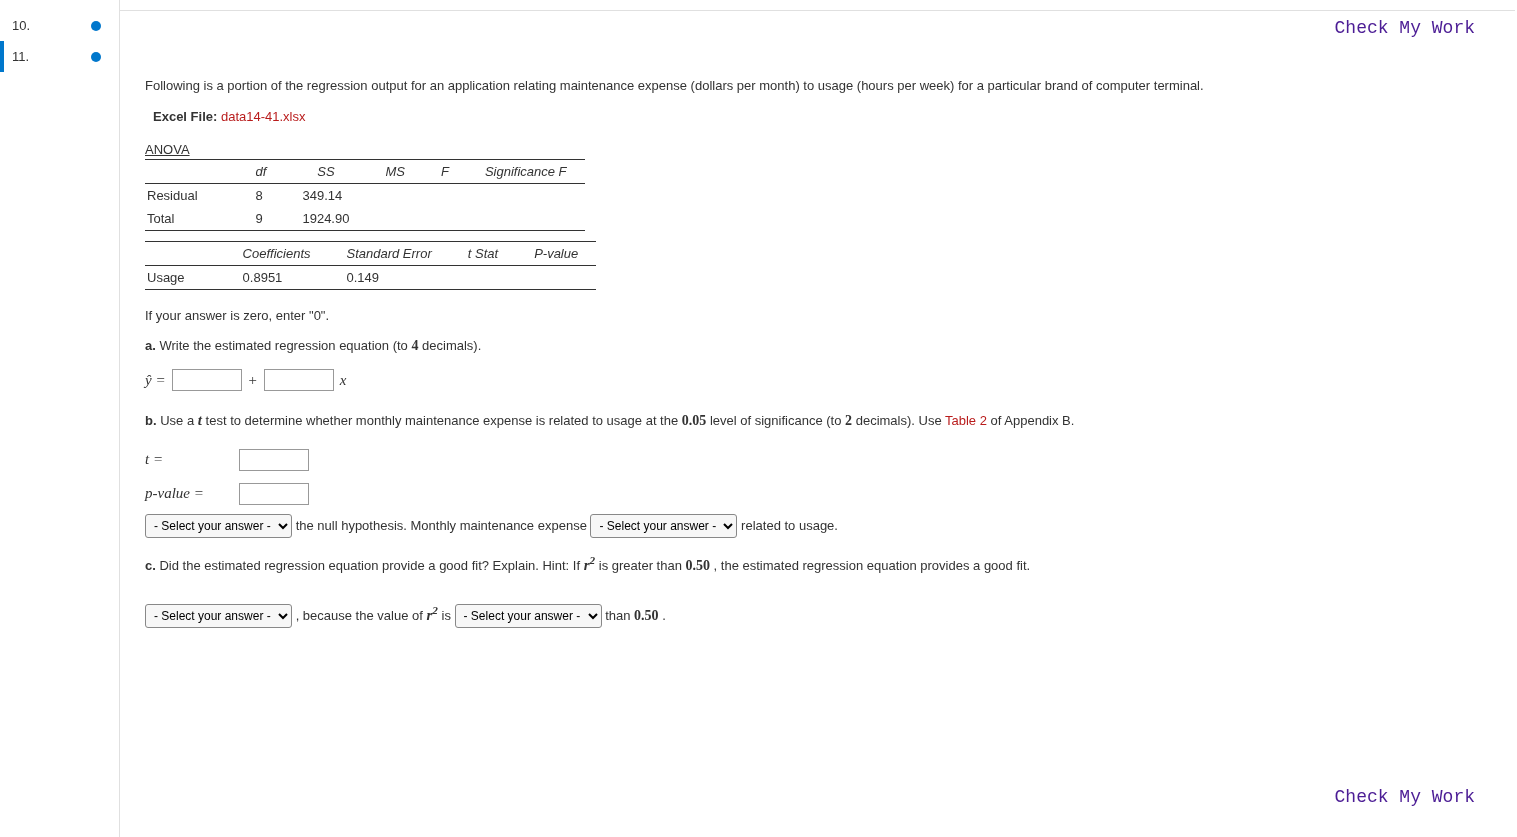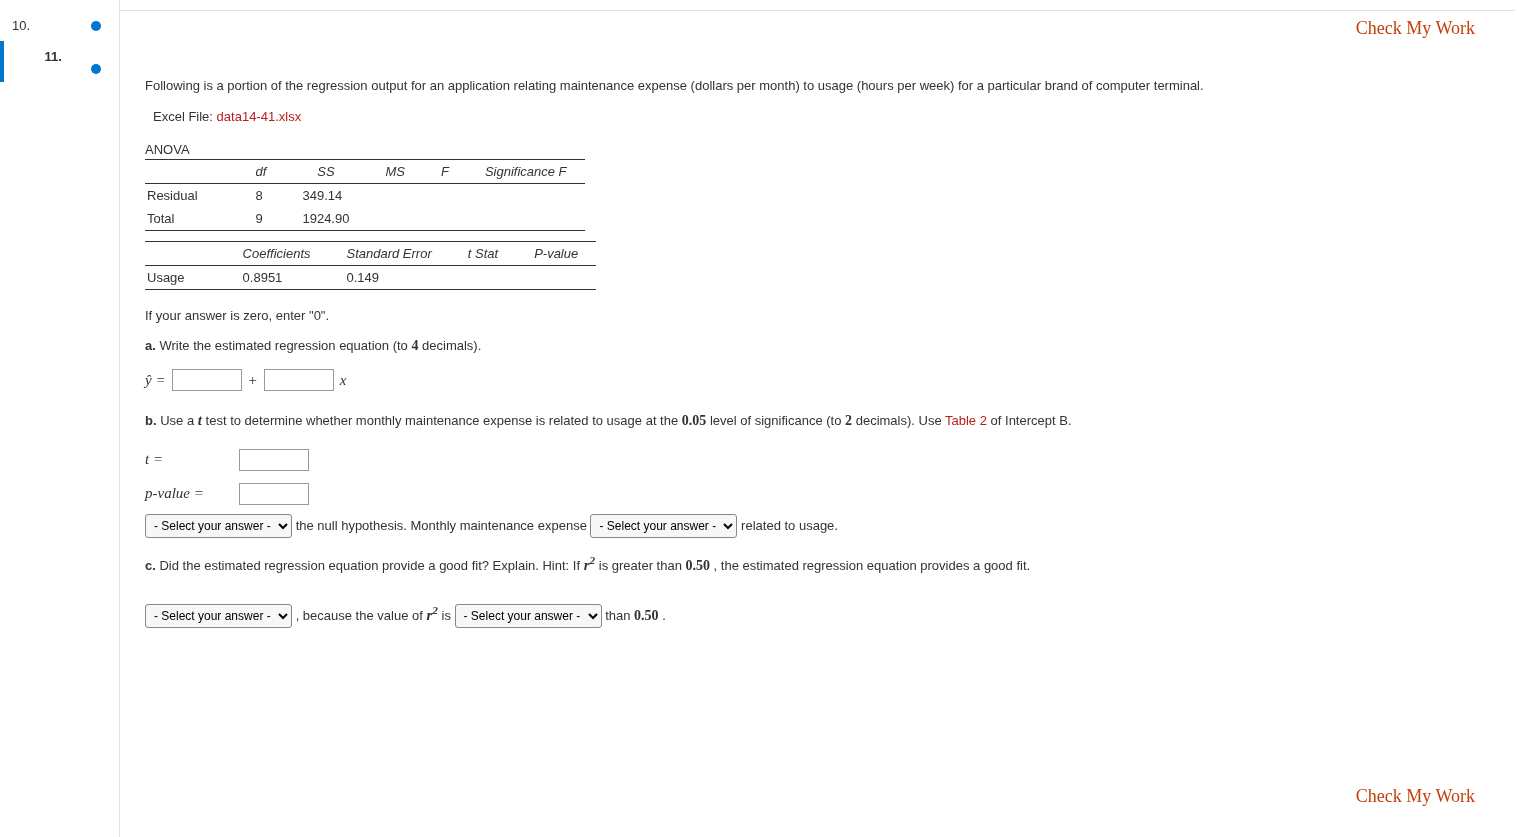--- a/index.html
+++ b/index.html
@@ -1,35 +1,35 @@
 <!DOCTYPE html>
 <html><head>
 <meta charset="utf-8">
 <style>
 * { box-sizing: border-box; margin: 0; padding: 0; }
 body { font-family: Verdana, Geneva, sans-serif; font-size: 13px; color: #333; background: #fff; }
 .page { display: flex; width: 1515px; height: 837px; position: relative; }
 .sidebar { width: 120px; border-right: 1px solid #e0e0e0; padding-top: 10px; }
 .header-partial { position: absolute; top: -5px; left: 5px; font-size: 13px; color: #555; }
 .q-item { display: flex; align-items: center; padding: 8px 12px; cursor: pointer; font-size: 13px; color: #333; }
-.q-item.active { border-left: 4px solid #0077cc; padding-left: 8px; font-weight: bold; flex-direction: column; }
+.q-item.active { border-left: 4px solid #0077cc; padding-left: 8px; font-weight: normal; }
 .q-num { width: 30px; }
 .dot { width: 10px; height: 10px; border-radius: 50%; background: #0077cc; margin-left: auto; margin-right: 6px; }
 .main { flex: 1; padding: 25px 40px 25px 25px; position: relative; overflow-y: auto; }
 .top-border { position: absolute; top: 10px; left: 0; right: 0; border-top: 1px solid #e0e0e0; }
-.check-link { position: absolute; right: 40px; color: #c2410c; font-family: Liberation Serif, serif; font-size: 18px; cursor: pointer; }
+.check-link { position: absolute; right: 40px; color: #4c1d95; font-family: Liberation Mono, monospace; font-size: 18px; cursor: pointer; }
 .check-top { top: 18px; }
 .check-bot { bottom: 30px; right: 40px; }
 .content { margin-top: 50px; }
 .intro { line-height: 1.7; margin-bottom: 12px; }
 .excel-line { margin-bottom: 18px; }
-.excel-line strong { font-weight: normal; padding-left: 8px; }
+.excel-line strong { font-weight: bold; padding-left: 8px; }
 .link { color: #b91c1c; cursor: pointer; }
 .tbl-container { margin-bottom: 10px; }
-.anova-label { margin-top: 8px; margin-bottom: 2px; }
+.anova-label { margin-top: 8px; margin-bottom: 2px; text-decoration: underline; }
 table.stats { border-collapse: collapse; font-size: 13px; }
 table.stats th, table.stats td { padding: 4px 18px; }
 table.stats th { font-weight: normal; font-style: italic; border-bottom: 1px solid #333; }
 table.stats thead tr { border-top: 1.5px solid #333; }
 table.stats td.rowlabel { text-align: left; font-style: normal; padding-left: 2px; padding-right: 40px; }
 table.stats tbody tr.last td { border-bottom: 1.5px solid #333; }
 table.stats th.first { text-align: left; padding-left: 2px; }
 .instr { margin-top: 18px; margin-bottom: 10px; }
 .part { margin-bottom: 12px; line-height: 1.9; }
 .math { font-family: "Times New Roman", serif; font-style: italic; font-size: 15px; }
@@ -148,21 +148,21 @@
       <div class="part">
         <span class="bold-b">b.</span>
         <span> Use a </span>
         <span class="math" style="font-weight:bold;">t</span>
         <span> test to determine whether monthly maintenance expense is related to usage at the </span>
         <span class="math-b">0.05</span>
         <span> level of significance (to </span>
         <span class="math-b">2</span>
         <span> decimals). Use </span>
         <span class="link">Table 2</span>
-        <span> of Intercept B.</span>
+        <span> of Appendix B.</span>
 
         <div class="row-ans" style="margin-top:10px;">
           <span class="lbl">t =</span>
           <input class="ans" type="text" style="">
         </div>
         <div class="row-ans">
           <span class="lbl">p-value =</span>
           <input class="ans" type="text" style="">
         </div>
         <div class="row-ans">

